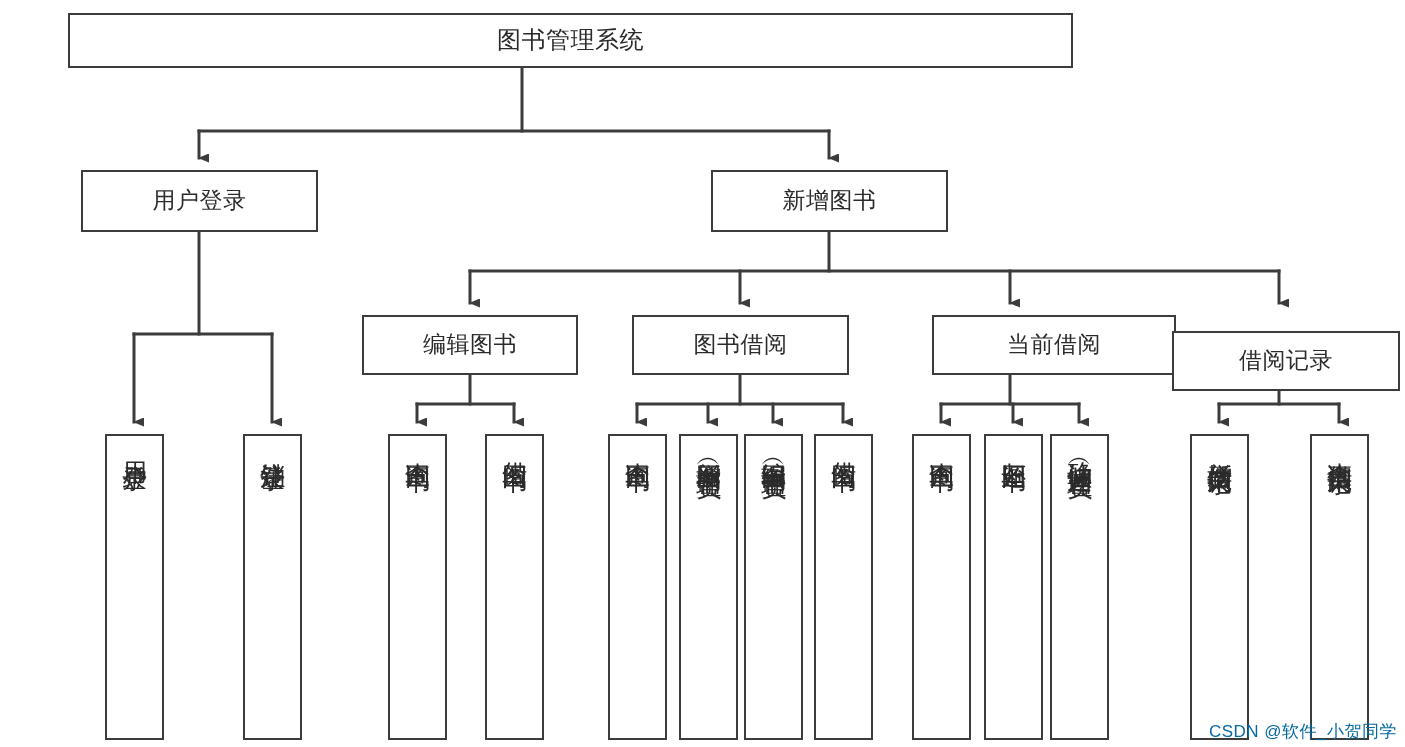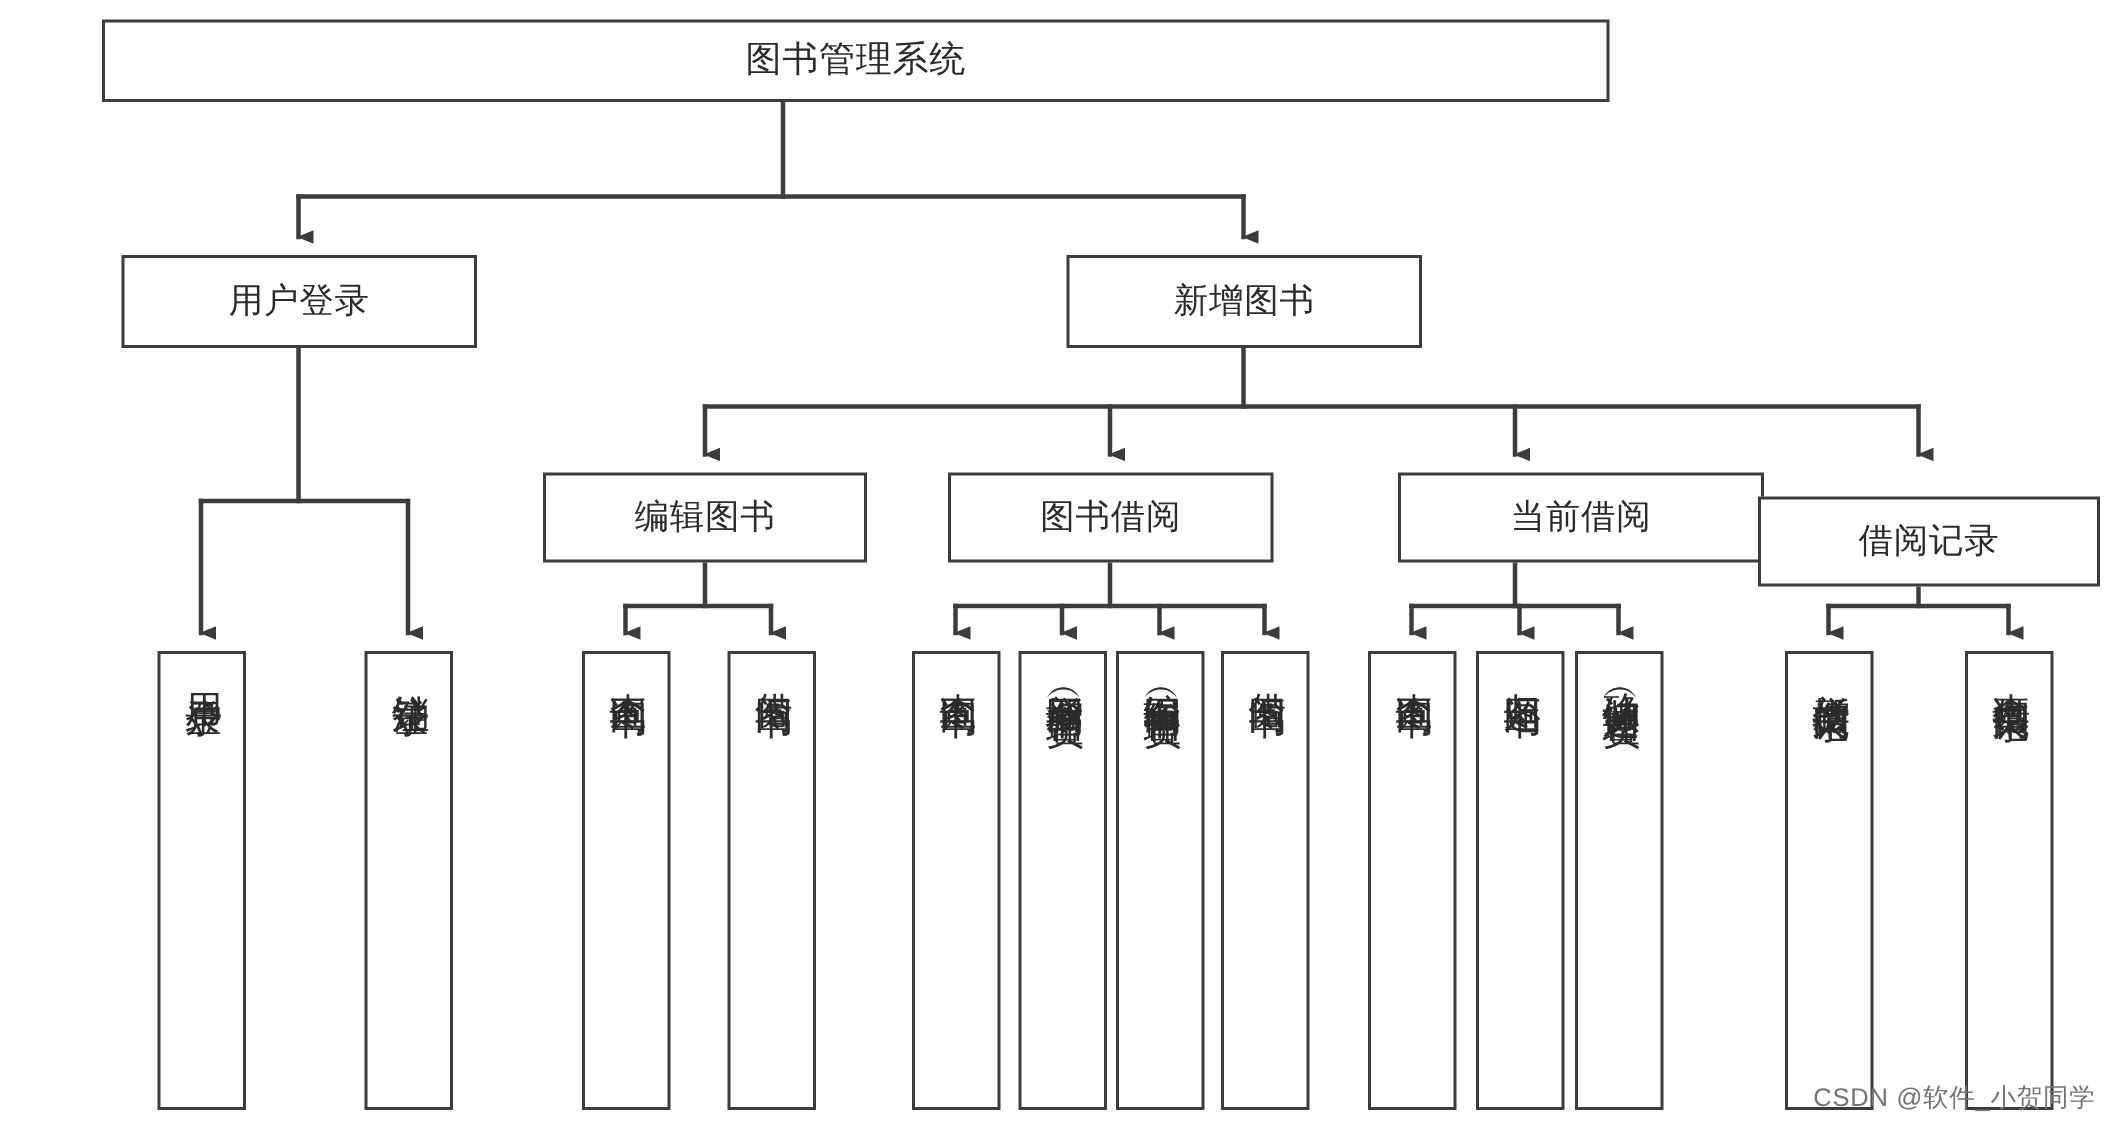--- a/index.html
+++ b/index.html
@@ -64,21 +64,21 @@
     font-size: 25px;
     line-height: 1.02;
     letter-spacing: 2px;
     white-space: nowrap;
   }
   #watermark {
     position: absolute;
     right: 8px;
     bottom: 4px;
     font-size: 17px;
-    color: #737373;
+    color: #0369a1;
     white-space: nowrap;
     z-index: 5;
     letter-spacing: 0.5px;
   }
 </style>
 </head>
 <body>
 
 <div id="diagram-canvas">
 

